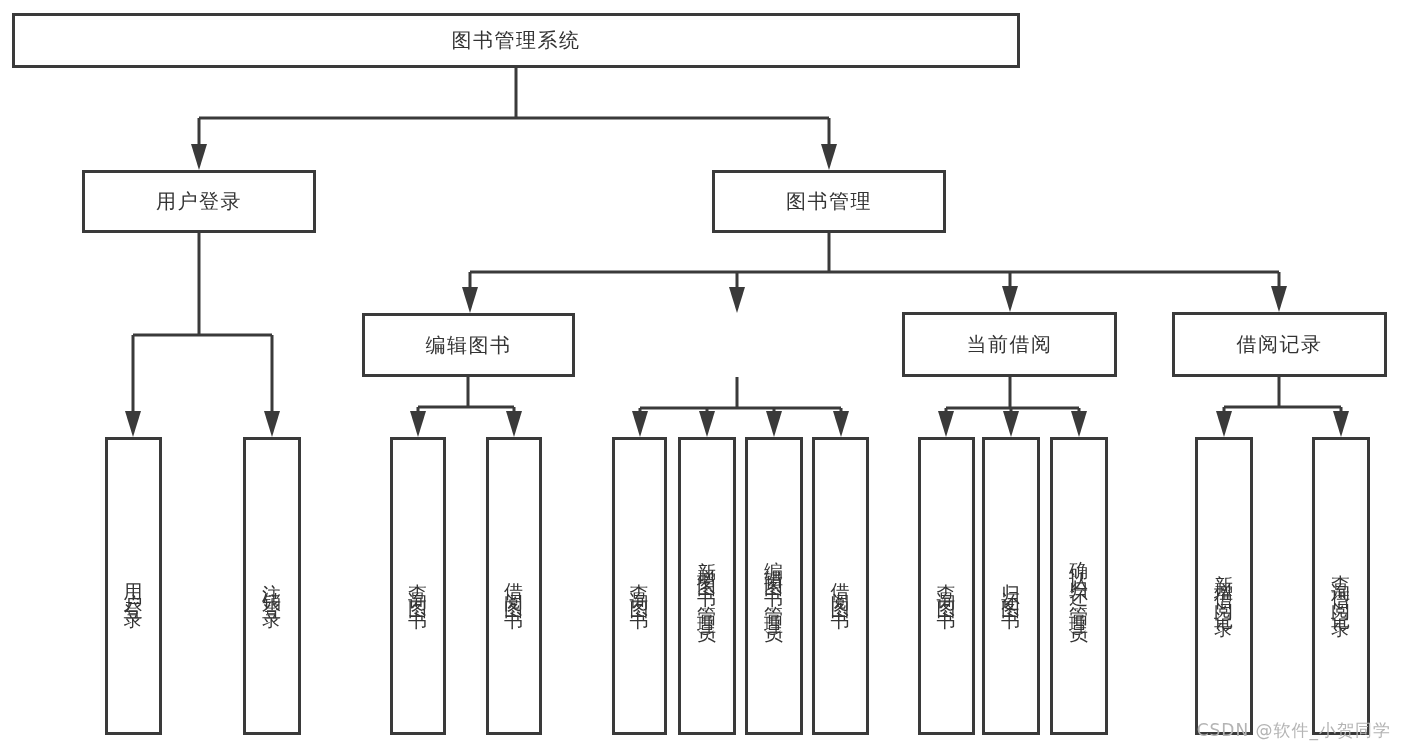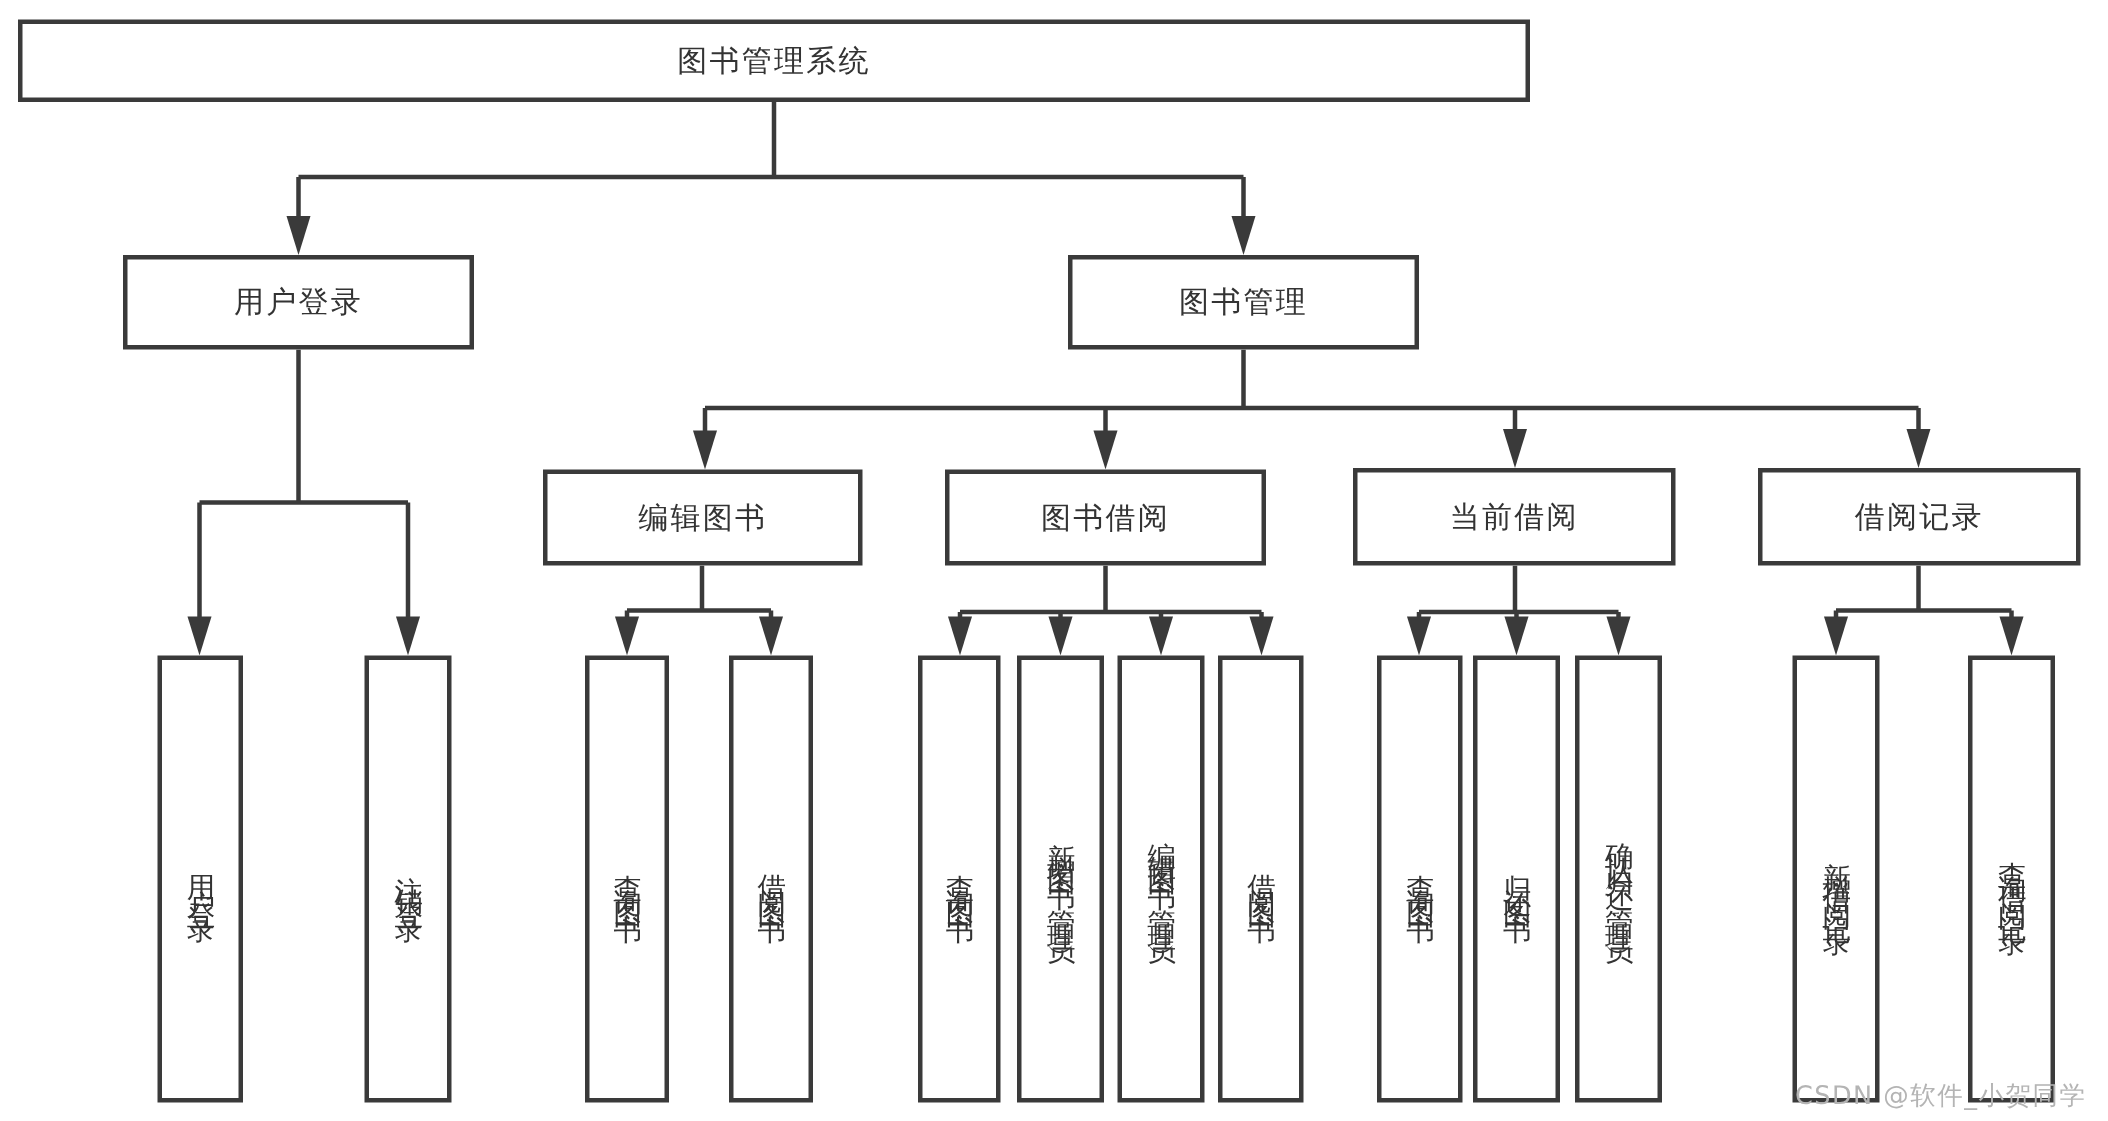--- a/index.html
+++ b/index.html
@@ -66,23 +66,20 @@
   <div class="box h" style="left:82px;top:170px;width:234px;height:63px">
     <span class="label">用户登录</span>
   </div>
   <div class="box h" style="left:712px;top:170px;width:234px;height:63px">
     <span class="label">图书管理</span>
   </div>
 
   <div class="box h" style="left:362px;top:313px;width:213px;height:64px">
     <span class="label">编辑图书</span>
   </div>
-  <div class="box h" style="left:630px;top:313px;width:214px;height:64px">
-    <span class="label">图书借阅</span>
-  </div>
   <div class="box h" style="left:1172px;top:312px;width:215px;height:65px">
     <span class="label">借阅记录</span>
   </div>
   <div class="box h" style="left:902px;top:312px;width:215px;height:65px">
     <span class="label">当前借阅</span>
   </div>
 
   <div class="box v" style="left:105px;top:437px;width:57px;height:298px">
     <span class="label">用户登录</span>
   </div>

